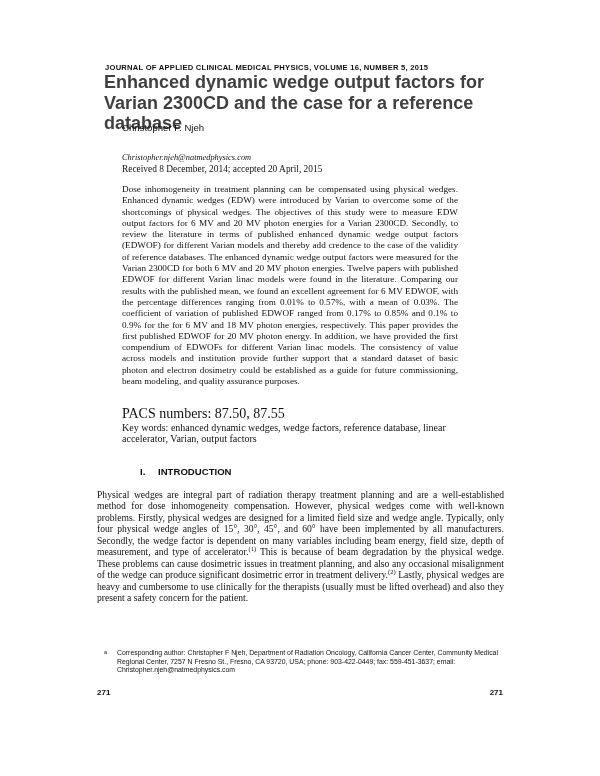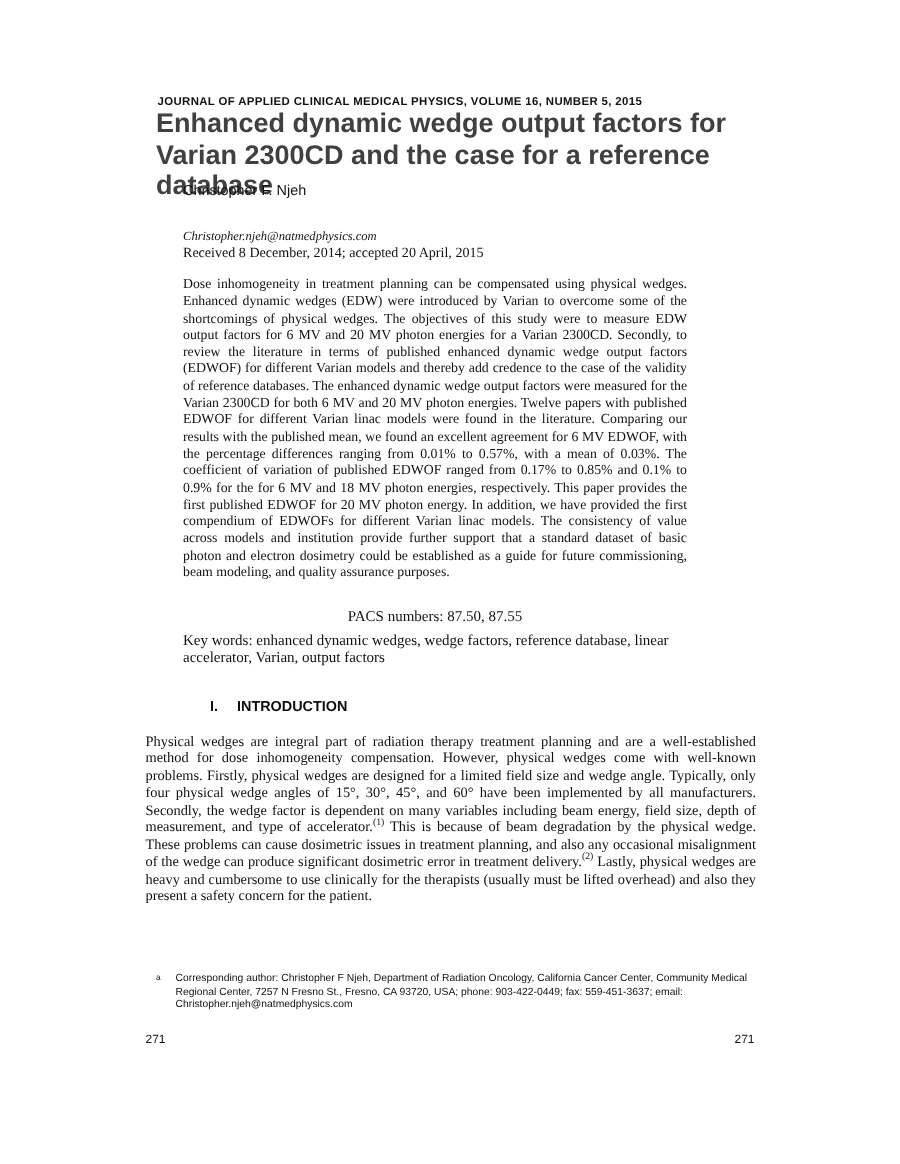--- a/index.html
+++ b/index.html
@@ -79,23 +79,22 @@
     font-size: 9.2px;
     line-height: 11.3px;
     text-align: justify;
     color: #111;
   }
   .pacs {
     position: absolute;
     left: 122px;
     top: 406px;
     width: 336px;
-    font-size: 10px;
-    color: #111;
-    text-align: center;
+    font-size: 14px;
+    color: #111;
   }
   .keywords {
     position: absolute;
     left: 122px;
     top: 422px;
     width: 336px;
     font-size: 10px;
     line-height: 11.3px;
     color: #111;
   }
@@ -148,21 +147,21 @@
     margin-left: 13px;
   }
   .page-footer {
     position: absolute;
     left: 97px;
     top: 688px;
     width: 406px;
     display: flex;
     justify-content: space-between;
     font-family: "Liberation Sans", sans-serif;
-    font-weight: normal;
+    font-weight: bold;
     font-size: 8px;
     color: #111;
   }
 </style>
 </head>
 <body>
 
 <div class="page">
 
   <div class="journal-header">JOURNAL OF APPLIED CLINICAL MEDICAL PHYSICS, VOLUME 16, NUMBER 5, 2015</div>

